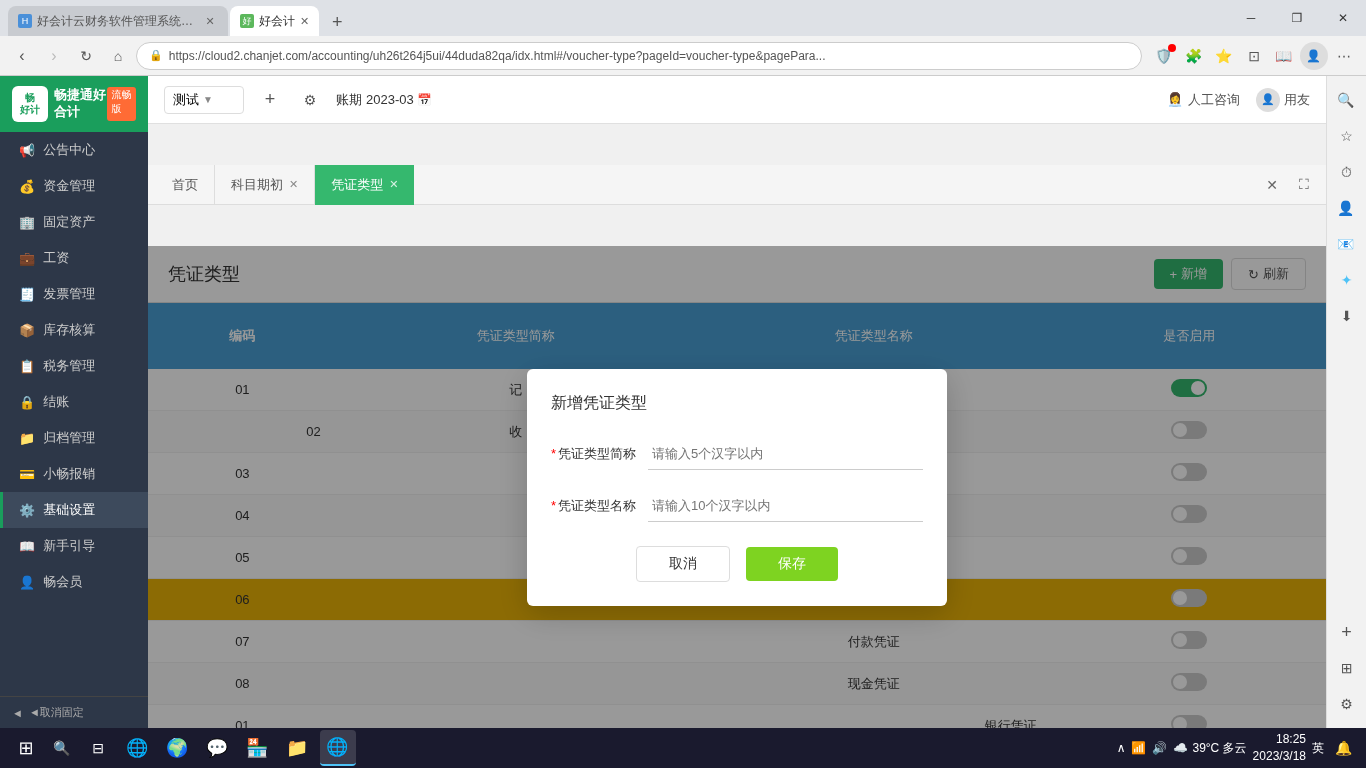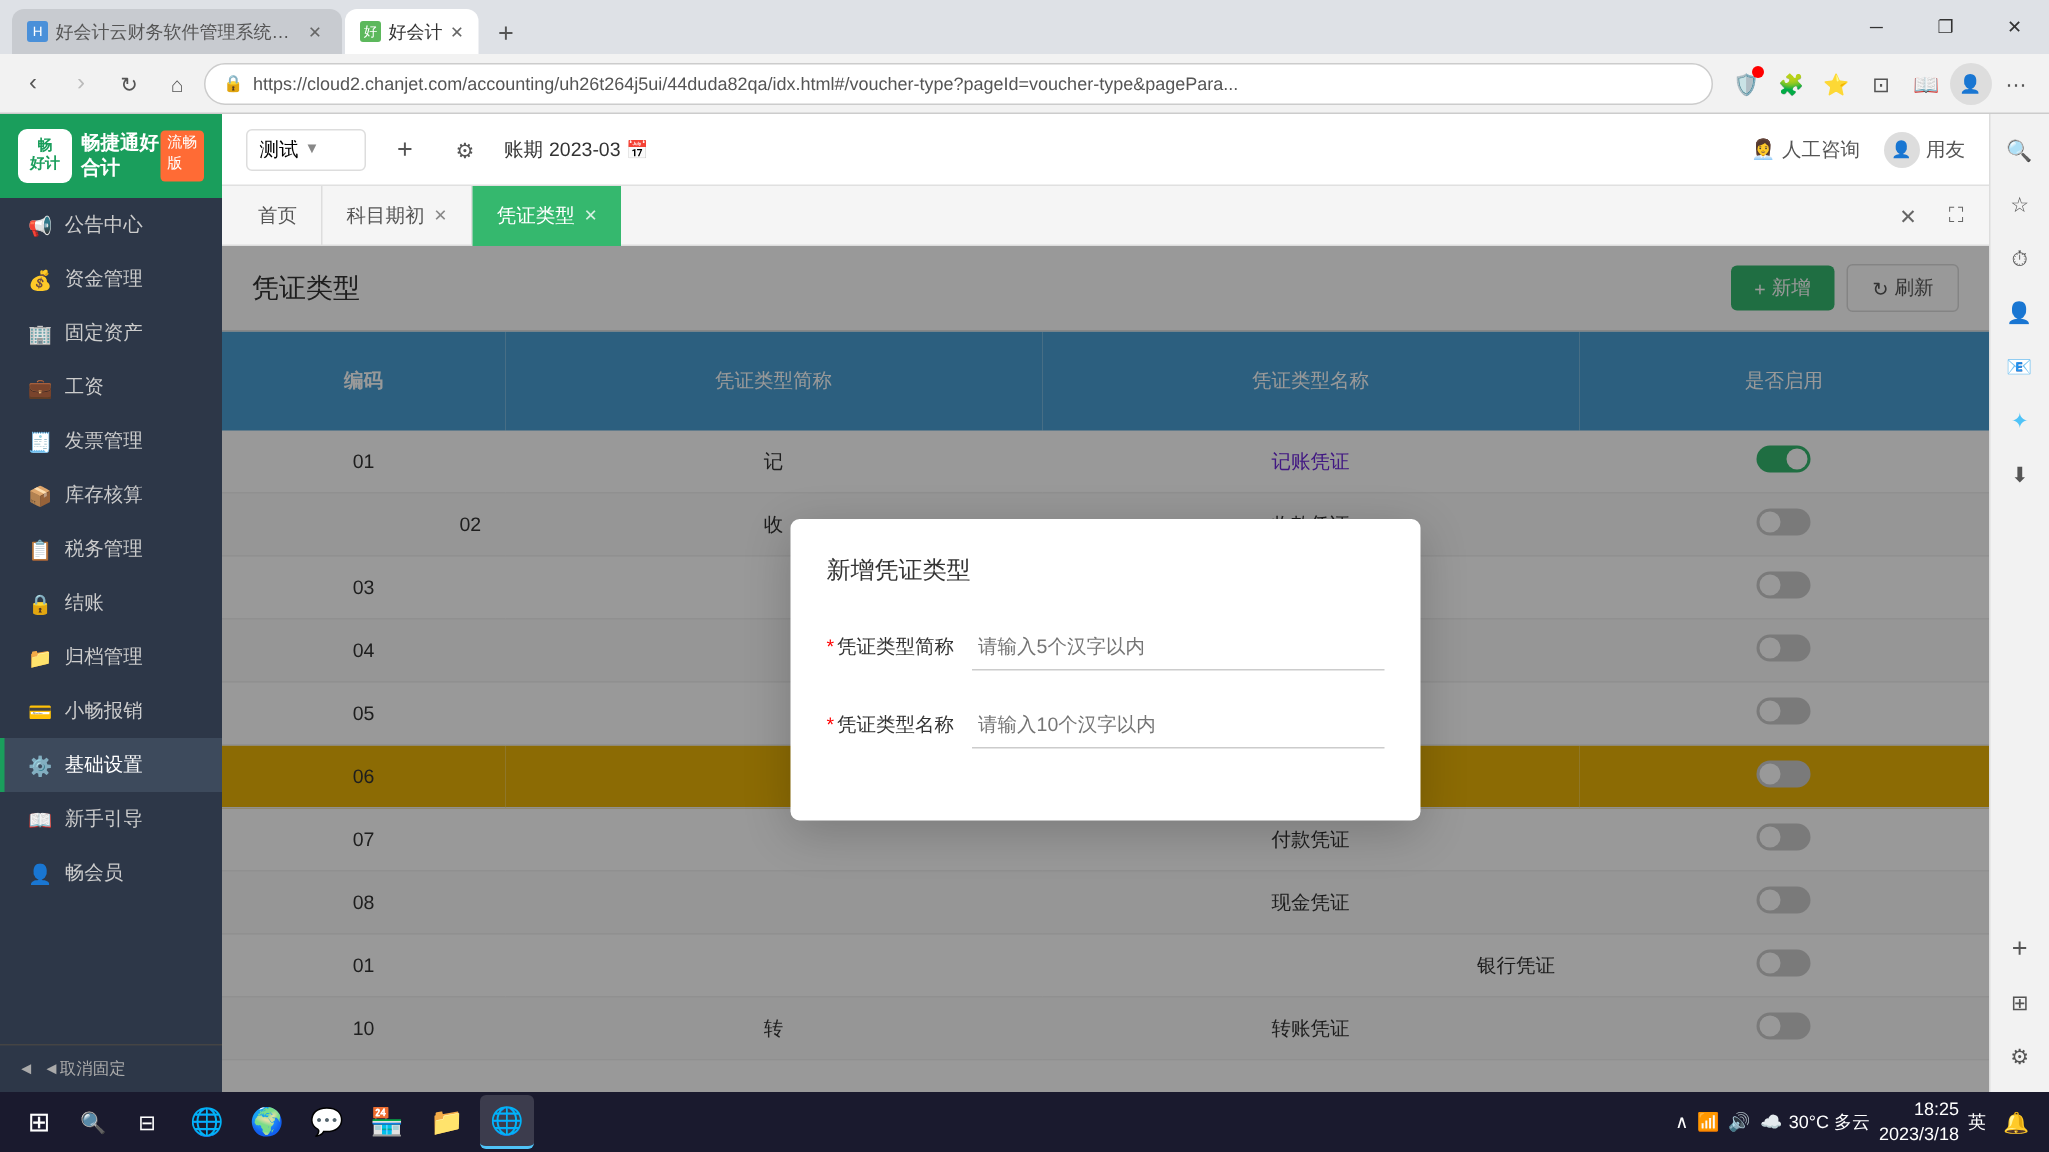--- a/index.html
+++ b/index.html
@@ -124,21 +124,21 @@
           <span>畅会员</span>
         </div>
       </div>
 
       <div style="padding:8px 12px;border-top:1px solid #444;font-size:11px;color:#aaa;cursor:pointer;display:flex;align-items:center;gap:6px;">
         <span>◄</span>
         <span>◄取消固定</span>
       </div>
     </div>
 
-    <div style="flex:1;display:flex;flex-direction:column;overflow:hidden;">
+    <div style="flex:1;display:flex;flex-direction:column;overflow:hidden;gap:41px;">
 
       <div style="background:#fff;border-bottom:1px solid #e0e0e0;display:flex;align-items:center;padding:0 16px;height:48px;gap:12px;">
         <div style="display:flex;align-items:center;gap:4px;padding:4px 8px;border:1px solid #ddd;border-radius:4px;cursor:pointer;font-size:13px;min-width:80px;">
           <span>测试</span>
           <span style="color:#888;font-size:10px;">▼</span>
         </div>
         <div style="width:28px;height:28px;display:flex;align-items:center;justify-content:center;cursor:pointer;font-size:18px;color:#555;border-radius:4px;">+</div>
         <div style="width:28px;height:28px;display:flex;align-items:center;justify-content:center;cursor:pointer;font-size:14px;color:#555;border-radius:4px;">⚙</div>
         <div style="display:flex;align-items:center;gap:4px;font-size:13px;color:#333;">
           <span>账期</span>
@@ -295,20 +295,24 @@
               <label style="font-size:13px;color:#333;width:90px;flex-shrink:0;">凭证类型简称</label>
               <input style="flex: 1 1 0%; height: 32px; border-top: none; border-right: none; border-left: none; border-image: initial; border-bottom: 1px solid rgb(204, 204, 204); outline: none; font-size: 13px; color: rgb(51, 51, 51); padding: 0px 4px; background: transparent;" placeholder="请输入5个汉字以内">
             </div>
 
             <div style="margin-bottom:24px;display:flex;align-items:center;">
               <span style="color:red;margin-right:2px;">*</span>
               <label style="font-size:13px;color:#333;width:90px;flex-shrink:0;">凭证类型名称</label>
               <input style="flex: 1 1 0%; height: 32px; border-top: none; border-right: none; border-left: none; border-image: initial; border-bottom: 1px solid rgb(204, 204, 204); outline: none; font-size: 13px; color: rgb(51, 51, 51); padding: 0px 4px; background: transparent;" placeholder="请输入10个汉字以内">
             </div>
 
+            <div style="display:flex;align-items:center;justify-content:center;gap:16px;margin-top:8px;">
+              <button style="padding:8px 32px;border:1px solid #ddd;border-radius:4px;background:white;color:#333;cursor:pointer;font-size:14px;">取消</button>
+              <button style="padding:8px 32px;border:none;border-radius:4px;background:#7ed321;color:white;cursor:pointer;font-size:14px;">保存</button>
+            </div>
           </div>
         </div>
       </div>
     </div>
 
     <div style="width:40px;background:#f2f2f2;border-left:1px solid #ddd;display:flex;flex-direction:column;align-items:center;padding:8px 0;gap:4px;flex-shrink:0;">
       <div style="width:32px;height:32px;display:flex;align-items:center;justify-content:center;border-radius:6px;cursor:pointer;font-size:14px;color:#0078d4;">🔍</div>
       <div style="width:32px;height:32px;display:flex;align-items:center;justify-content:center;border-radius:6px;cursor:pointer;font-size:14px;color:#555;">☆</div>
       <div style="width:32px;height:32px;display:flex;align-items:center;justify-content:center;border-radius:6px;cursor:pointer;font-size:14px;color:#555;">⏱</div>
       <div style="width:32px;height:32px;display:flex;align-items:center;justify-content:center;border-radius:6px;cursor:pointer;font-size:14px;color:#555;">👤</div>
@@ -337,21 +341,21 @@
     </div>
 
     <div style="margin-left:auto;display:flex;align-items:center;gap:6px;color:white;">
       <div style="display:flex;align-items:center;gap:6px;font-size:12px;color:white;cursor:pointer;">
         <span>∧</span>
         <span>📶</span>
         <span>🔊</span>
       </div>
       <div style="display:flex;align-items:center;gap:4px;font-size:12px;color:white;">
         <span>☁️</span>
-        <span>30°C 多云</span>
+        <span>39°C 多云</span>
       </div>
       <div style="text-align:right;line-height:1.4;font-size:12px;color:white;cursor:pointer;">
         <div>18:25</div>
         <div>2023/3/18</div>
       </div>
       <div style="font-size:12px;color:white;">英</div>
       <div style="width:28px;height:28px;display:flex;align-items:center;justify-content:center;cursor:pointer;font-size:14px;color:white;">🔔</div>
     </div>
   </div>
 </div>

